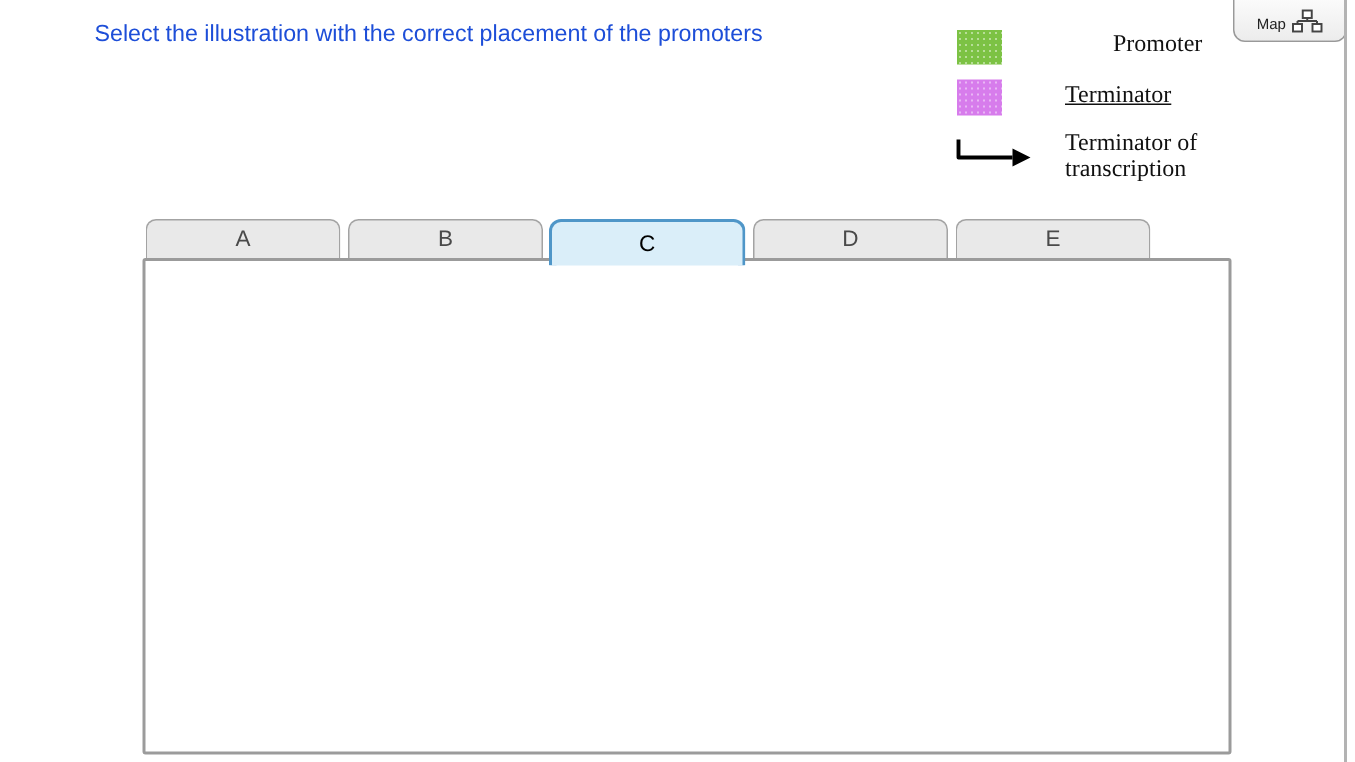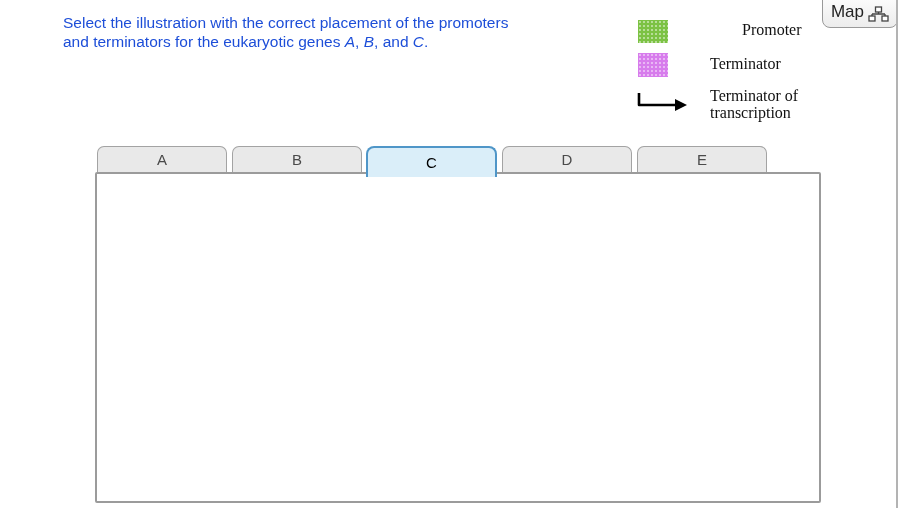--- a/index.html
+++ b/index.html
@@ -13,21 +13,21 @@
   #question{left:63px;top:13px;width:540px;font-size:15.5px;line-height:19px;color:#1d4ed8;}
   #question .gene{font-style:italic;}
   
   .swatch{width:30px;height:23px;}
   .legend-label{font-size:16px;color:#111;}
   
   #map-btn{left:822px;top:-9px;width:76px;height:37px;background:linear-gradient(#ffffff,#ececec);
            border:1.5px solid #999;border-radius:8px;box-sizing:border-box;
            display:flex;align-items:flex-end;justify-content:center;gap:4px;
            padding-bottom:5px;cursor:pointer;}
-  #map-btn span{font-size:17px;color:#222;}
+  #map-btn span{font-size:10px;color:#222;}
   #right-edge{left:896px;top:0;width:2px;height:508px;background:#b3b3b3;}
   
   .tab{top:146px;height:26px;width:130px;box-sizing:border-box;background:#e9e9e9;
        border:1.5px solid #a3a3a3;border-bottom:none;border-radius:7px 7px 0 0;
        display:flex;align-items:center;justify-content:center;
        font-size:15px;color:#4a4a4a;z-index:2;cursor:pointer;}
   .tab.active{height:31px;background:#daeef9;border:2.5px solid #4f96c8;border-bottom:none;
               border-radius:8px 8px 0 0;color:#000;z-index:3;}
   
   #panel{left:95px;top:172px;width:726px;height:331px;background:#fff;
@@ -49,28 +49,27 @@
   .prime{left:155px;font-size:15.5px;}
   svg{display:block;}
 </style>
 </head>
 <body>
 
 <div id="screen">
 
   <div class="abs" id="question">
     <div><span>Select the illustration with the correct placement of the promoters</span></div>
-    <div><span>and terminators for the eukaryotic genes </span><span class="gene">A</span><span>, </span><span class="gene">B</span><span>, and </span><span class="gene">C</span><span>.</span></div>
   </div>
 
   <div class="abs swatch dotted" style="left: 638px; top: 20px; background-color: rgb(124, 194, 68);"></div>
   <div class="abs serif legend-label" style="left:710px;top:21px;margin-left:32px;">Promoter</div>
 
   <div class="abs swatch dotted" style="left: 638px; top: 53px; height: 24px; background-color: rgb(215, 124, 236);"></div>
-  <div class="abs serif legend-label" style="left:710px;top:55px;">Terminator</div>
+  <div class="abs serif legend-label" style="left:710px;top:55px;text-decoration:underline;">Terminator</div>
 
   <div class="abs" style="left:637px;top:92px;">
     <svg width="52" height="20" viewBox="0 0 52 20">
       <polyline points="2,1 2,13 38,13" fill="none" stroke="#000" stroke-width="2.6" stroke-linejoin="round"></polyline>
       <polygon points="38,7 50,13 38,19" fill="#000"></polygon>
     </svg>
   </div>
   <div class="abs serif legend-label" style="left:710px;top:87px;line-height:17px;">
     <div>Terminator of</div>
     <div>transcription</div>

